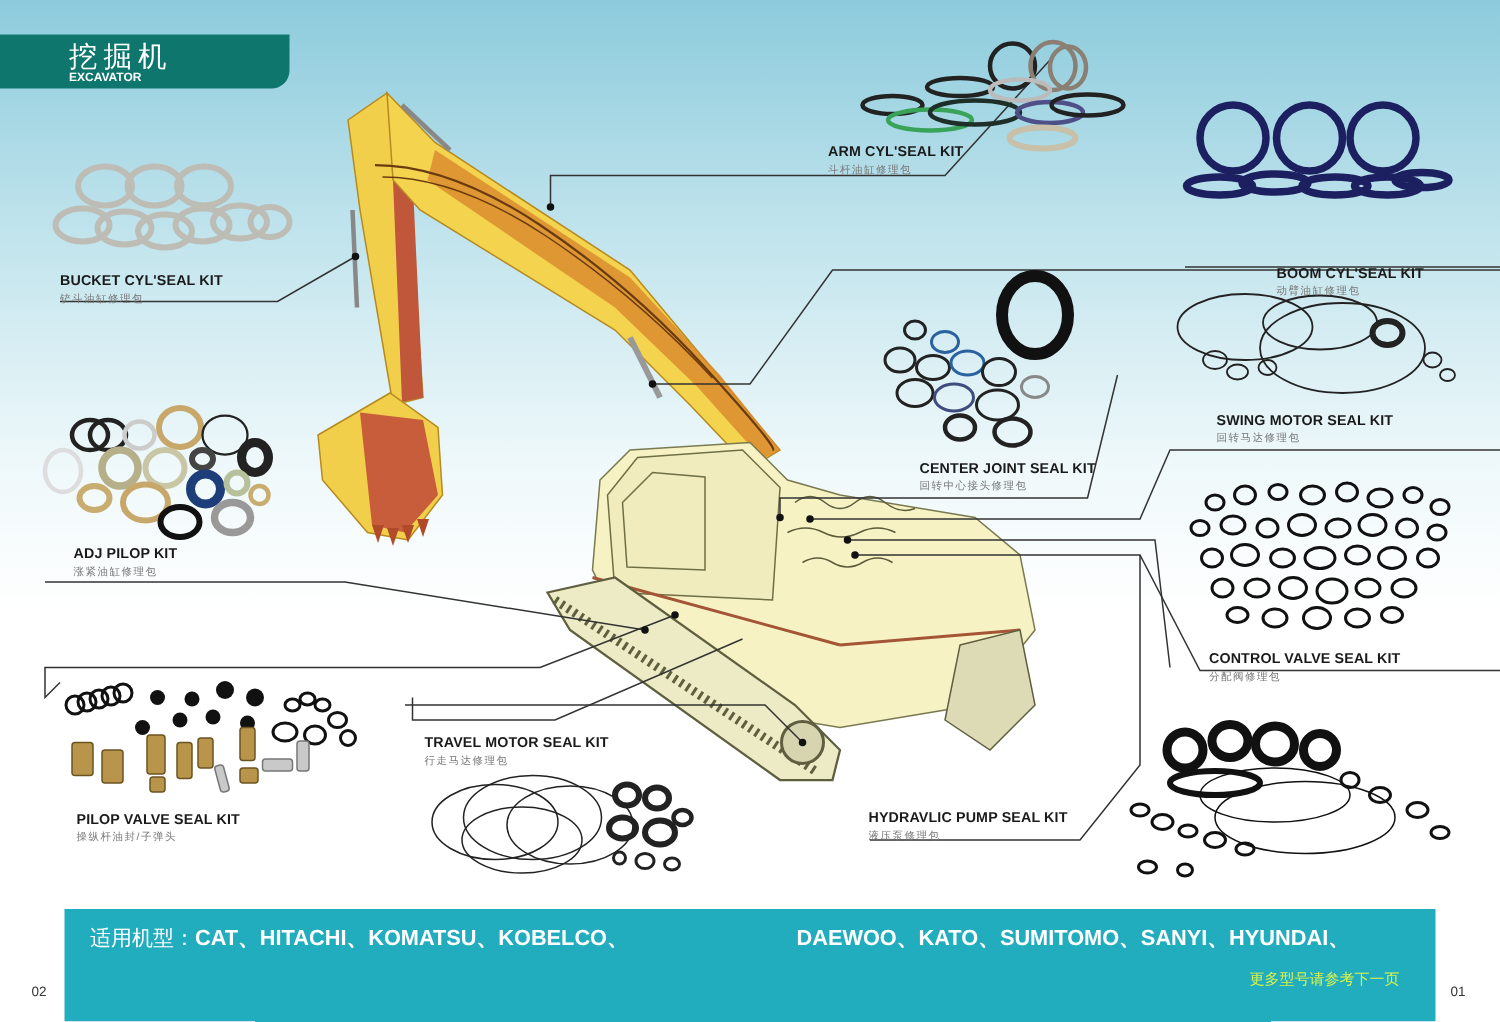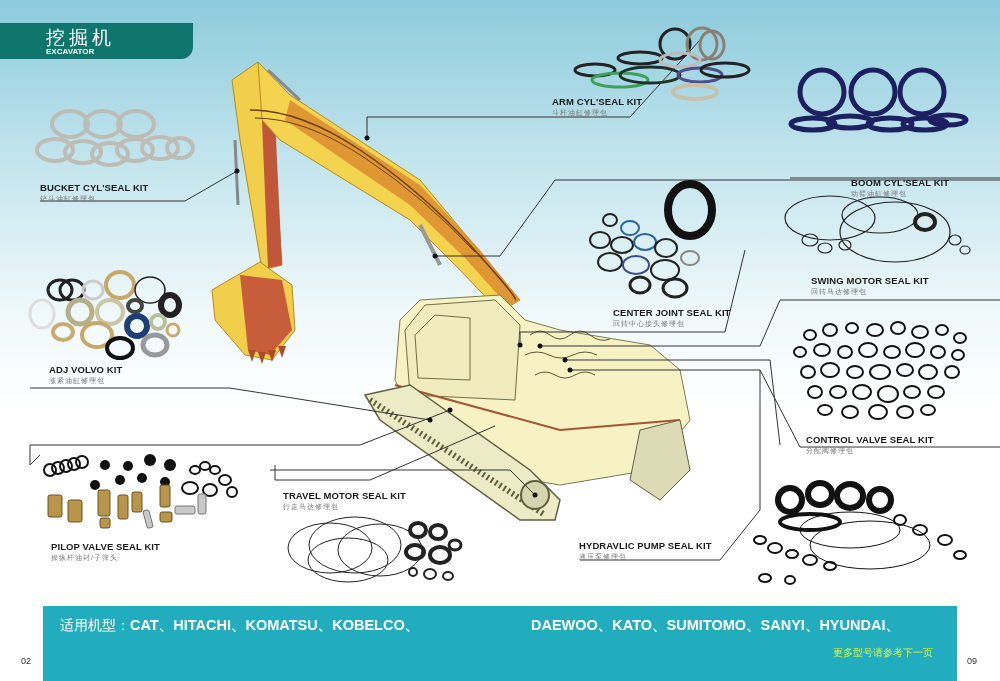--- a/index.html
+++ b/index.html
@@ -334,21 +334,21 @@
 </div>
 <div class="label" style="left:613px; top:307px;">
   <div class="en">CENTER JOINT SEAL KIT</div>
   <div class="cn">回转中心接头修理包</div>
 </div>
 <div class="label" style="left:811px; top:275px;">
   <div class="en">SWING MOTOR SEAL KIT</div>
   <div class="cn">回转马达修理包</div>
 </div>
 <div class="label" style="left:49px; top:364px;">
-  <div class="en">ADJ VOLVO KIT</div>
+  <div class="en">ADJ PILOP KIT</div>
   <div class="cn">涨紧油缸修理包</div>
 </div>
 <div class="label" style="left:806px; top:434px;">
   <div class="en">CONTROL VALVE SEAL KIT</div>
   <div class="cn">分配阀修理包</div>
 </div>
 <div class="label" style="left:51px; top:541px;">
   <div class="en">PILOP VALVE SEAL KIT</div>
   <div class="cn">操纵杆油封/子弹头</div>
 </div>
@@ -363,13 +363,13 @@
 
 <div class="bottom-bar">
   <div class="models" style="left:17px; top:10px;">
     <span class="prefix">适用机型：</span><span>CAT、HITACHI、KOMATSU、KOBELCO、</span>
   </div>
   <div class="models" style="left:488px; top:10px;">DAEWOO、KATO、SUMITOMO、SANYI、HYUNDAI、</div>
   <div class="more">更多型号请参考下一页</div>
 </div>
 
 <div class="page-num" style="left:21px; top:656px;">02</div>
-<div class="page-num" style="left:967px; top:656px;">09</div>
+<div class="page-num" style="left:967px; top:656px;">01</div>
 
 </body></html>

